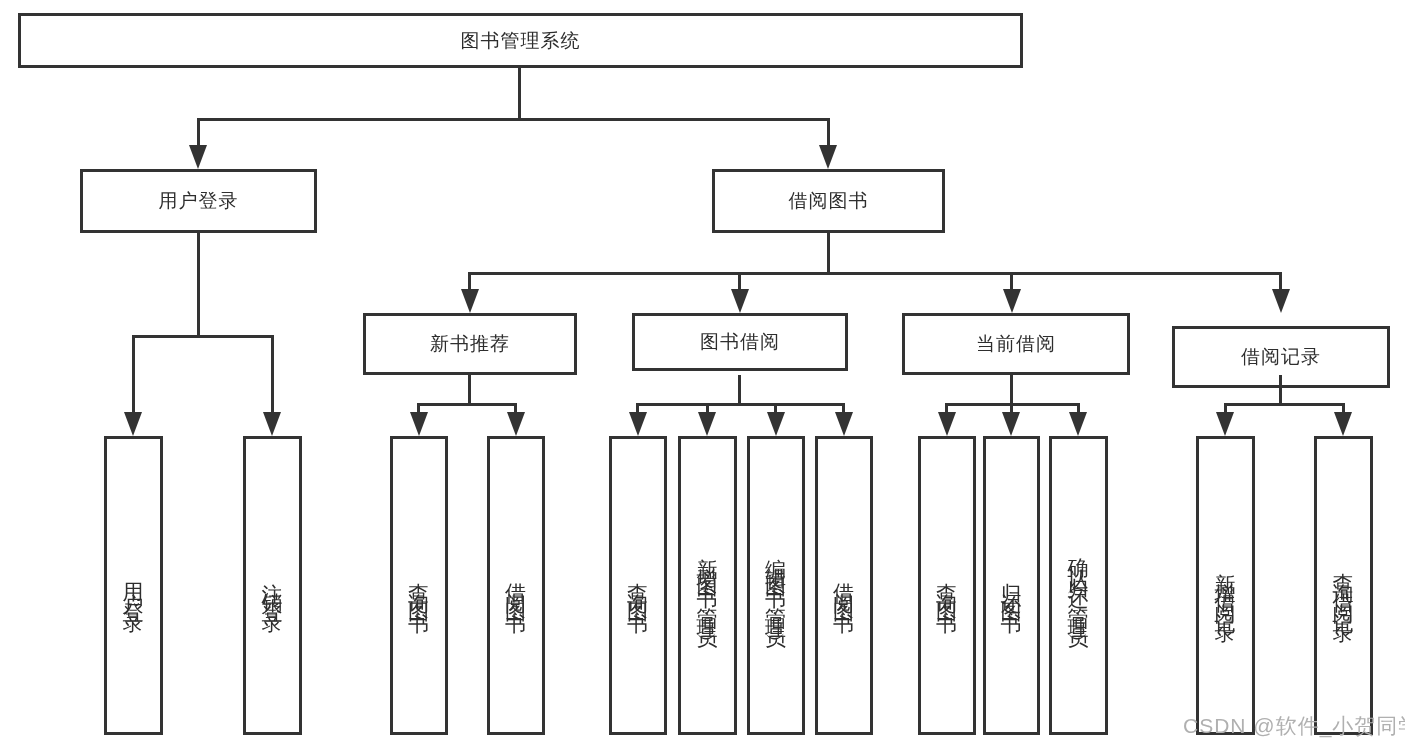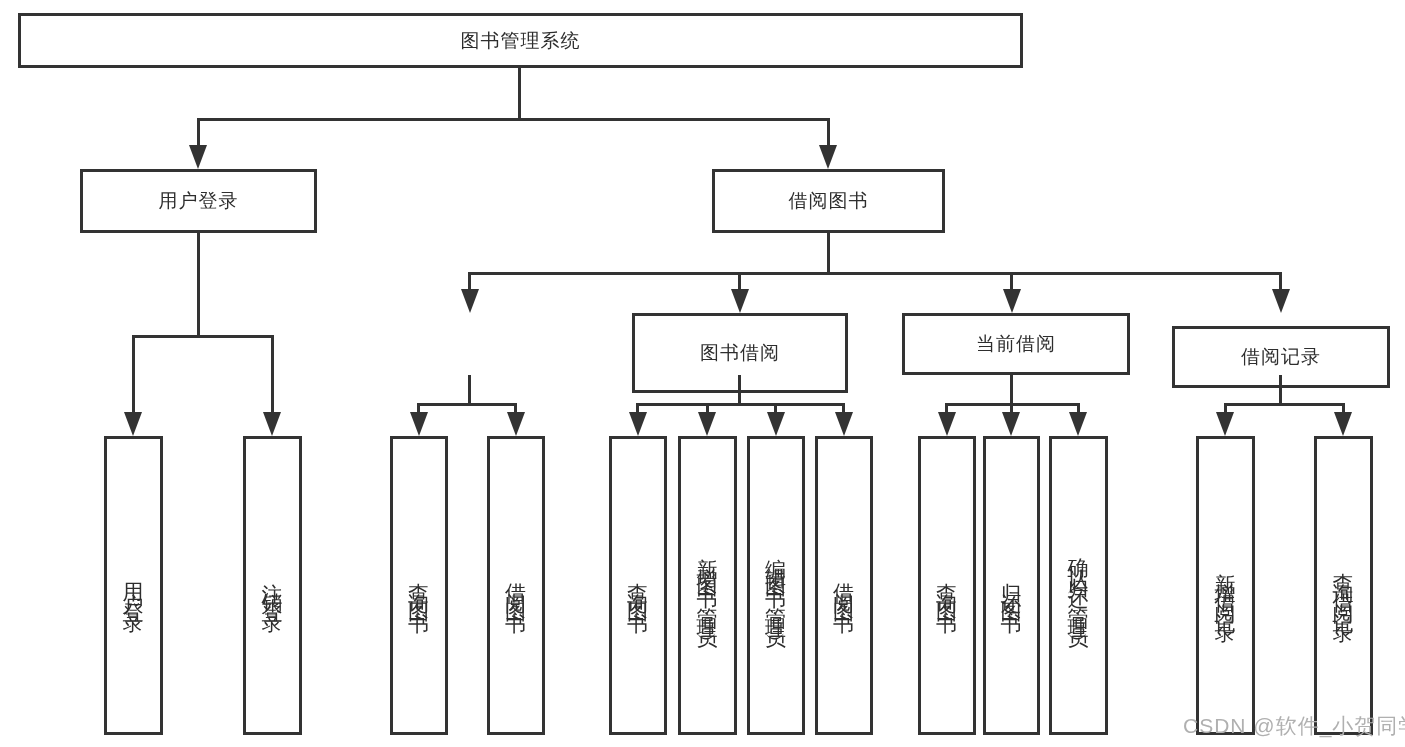--- a/index.html
+++ b/index.html
@@ -56,21 +56,22 @@
 </head>
 <body>
 
 <div class="canvas">
 
   <div class="box hbox" style="left:18px;top:13px;width:1005px;height:55px">图书管理系统</div>
 
   <div class="box hbox" style="left:80px;top:169px;width:237px;height:64px">用户登录</div>
   <div class="box hbox" style="left:712px;top:169px;width:233px;height:64px">借阅图书</div>
 
-  <div class="box hbox" style="left:632px;top:313px;width:216px;height:80px">图书借阅</div>
+  <div class="box hbox" style="left:363px;top:313px;width:214px;height:62px">新书推荐</div>
+  <div class="box hbox" style="left:632px;top:313px;width:216px;height:58px">图书借阅</div>
   <div class="box hbox" style="left:902px;top:313px;width:228px;height:62px">当前借阅</div>
   <div class="box hbox" style="left:1172px;top:326px;width:218px;height:62px">借阅记录</div>
 
   <div class="box leaf" style="left:104px;width:59px">用户登录</div>
   <div class="box leaf" style="left:243px;width:59px">注销登录</div>
 
   <div class="box leaf" style="left:390px;width:58px">查询图书</div>
   <div class="box leaf" style="left:487px;width:58px">借阅图书</div>
 
   <div class="box leaf" style="left:609px;width:58px">查询图书</div>

